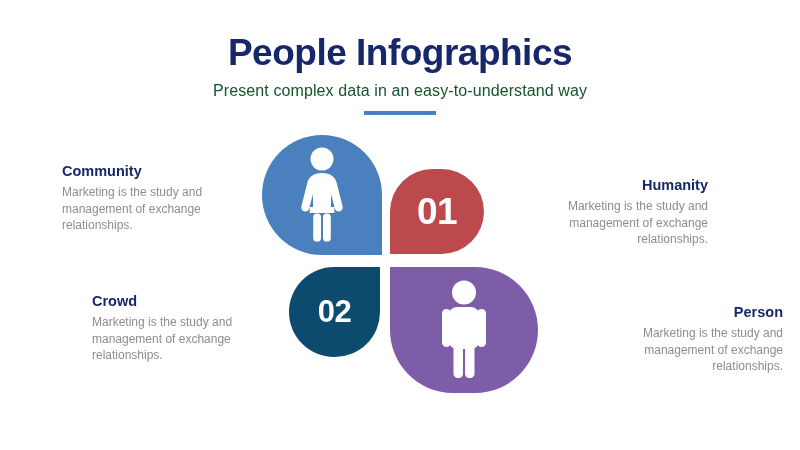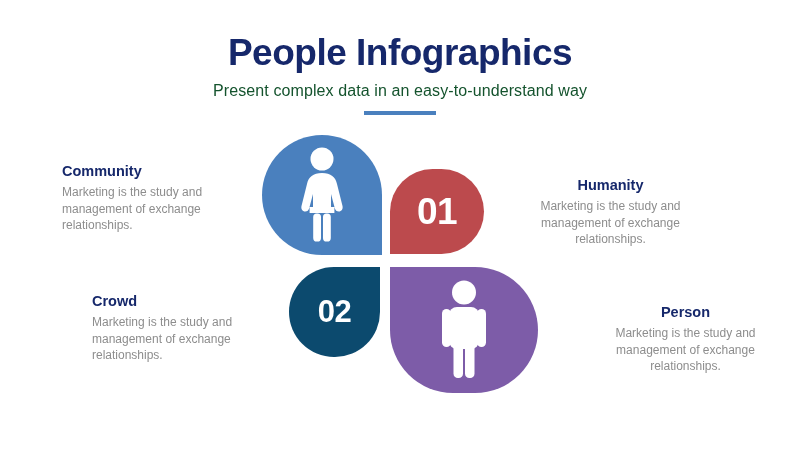--- a/index.html
+++ b/index.html
@@ -128,21 +128,21 @@
     line-height: 19px;
     margin-bottom: 3px;
   }
 
   .block-body {
     font-size: 12px;
     color: #8d8d8d;
     line-height: 16.5px;
   }
 
-  .block.right { text-align: center; }
+  .block.right { text-align: right; }
   .block.left  { text-align: left; }
 
   #block-community { left: 62px;  top: 162px; width: 186px; }
   #block-crowd     { left: 92px;  top: 282px; width: 186px; margin-top: 10px; }
   #block-humanity  { left: 513px; top: 176px; width: 195px; }
   #block-person    { left: 588px; top: 303px; width: 195px; }
 </style>
 </head>
 <body>
 

